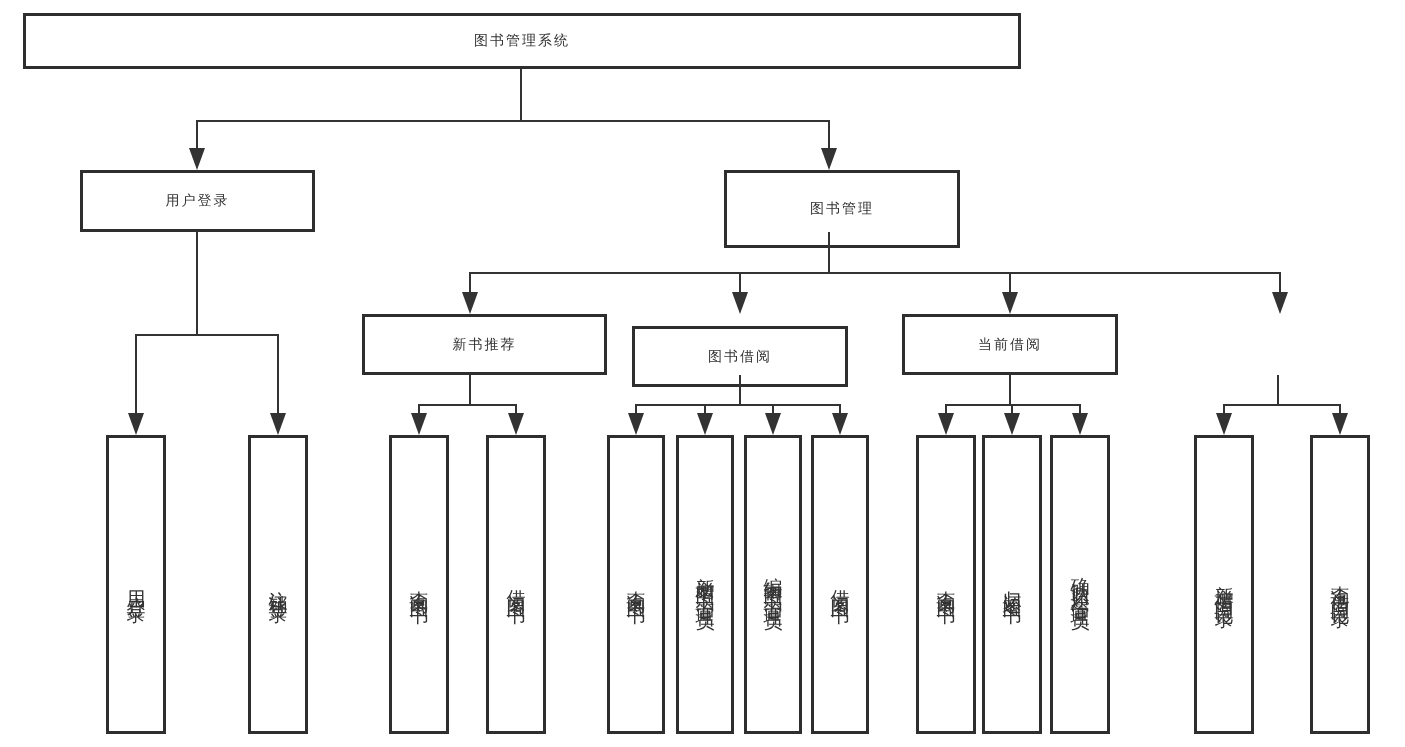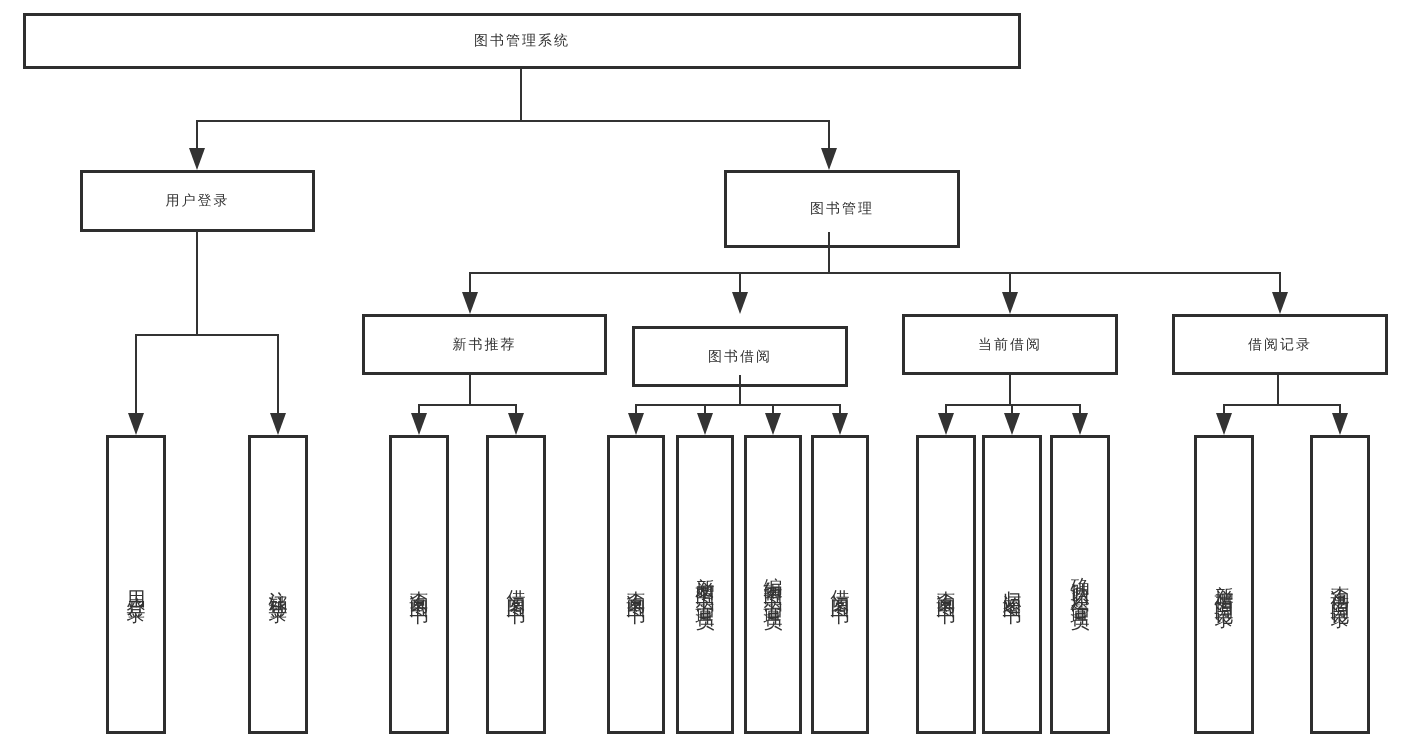--- a/index.html
+++ b/index.html
@@ -33,21 +33,20 @@
 <div id="stage">
 
   <div class="node h" style="left:23px;top:13px;width:998px;height:56px;">图书管理系统</div>
 
   <div class="node h" style="left:80px;top:170px;width:235px;height:62px;">用户登录</div>
   <div class="node h" style="left:724px;top:170px;width:236px;height:78px;">图书管理</div>
 
   <div class="node h" style="left:362px;top:314px;width:245px;height:61px;">新书推荐</div>
   <div class="node h" style="left:632px;top:314px;width:216px;height:61px;margin-top:12px;">图书借阅</div>
   <div class="node h" style="left:902px;top:314px;width:216px;height:61px;">当前借阅</div>
-  <div class="node h" style="left:1172px;top:314px;width:216px;height:61px;">借阅记录</div>
 
   <div class="node v" style="left:106px;top:435px;width:60px;height:299px;">用户登录</div>
   <div class="node v" style="left:248px;top:435px;width:60px;height:299px;">注销登录</div>
 
   <div class="node v" style="left:389px;top:435px;width:60px;height:299px;">查询图书</div>
   <div class="node v" style="left:486px;top:435px;width:60px;height:299px;">借阅图书</div>
 
   <div class="node v" style="left:607px;top:435px;width:58px;height:299px;">查询图书</div>
   <div class="node v" style="left:676px;top:435px;width:58px;height:299px;">新增图书（管理员）</div>
   <div class="node v" style="left:744px;top:435px;width:58px;height:299px;">编辑图书（管理员）</div>

